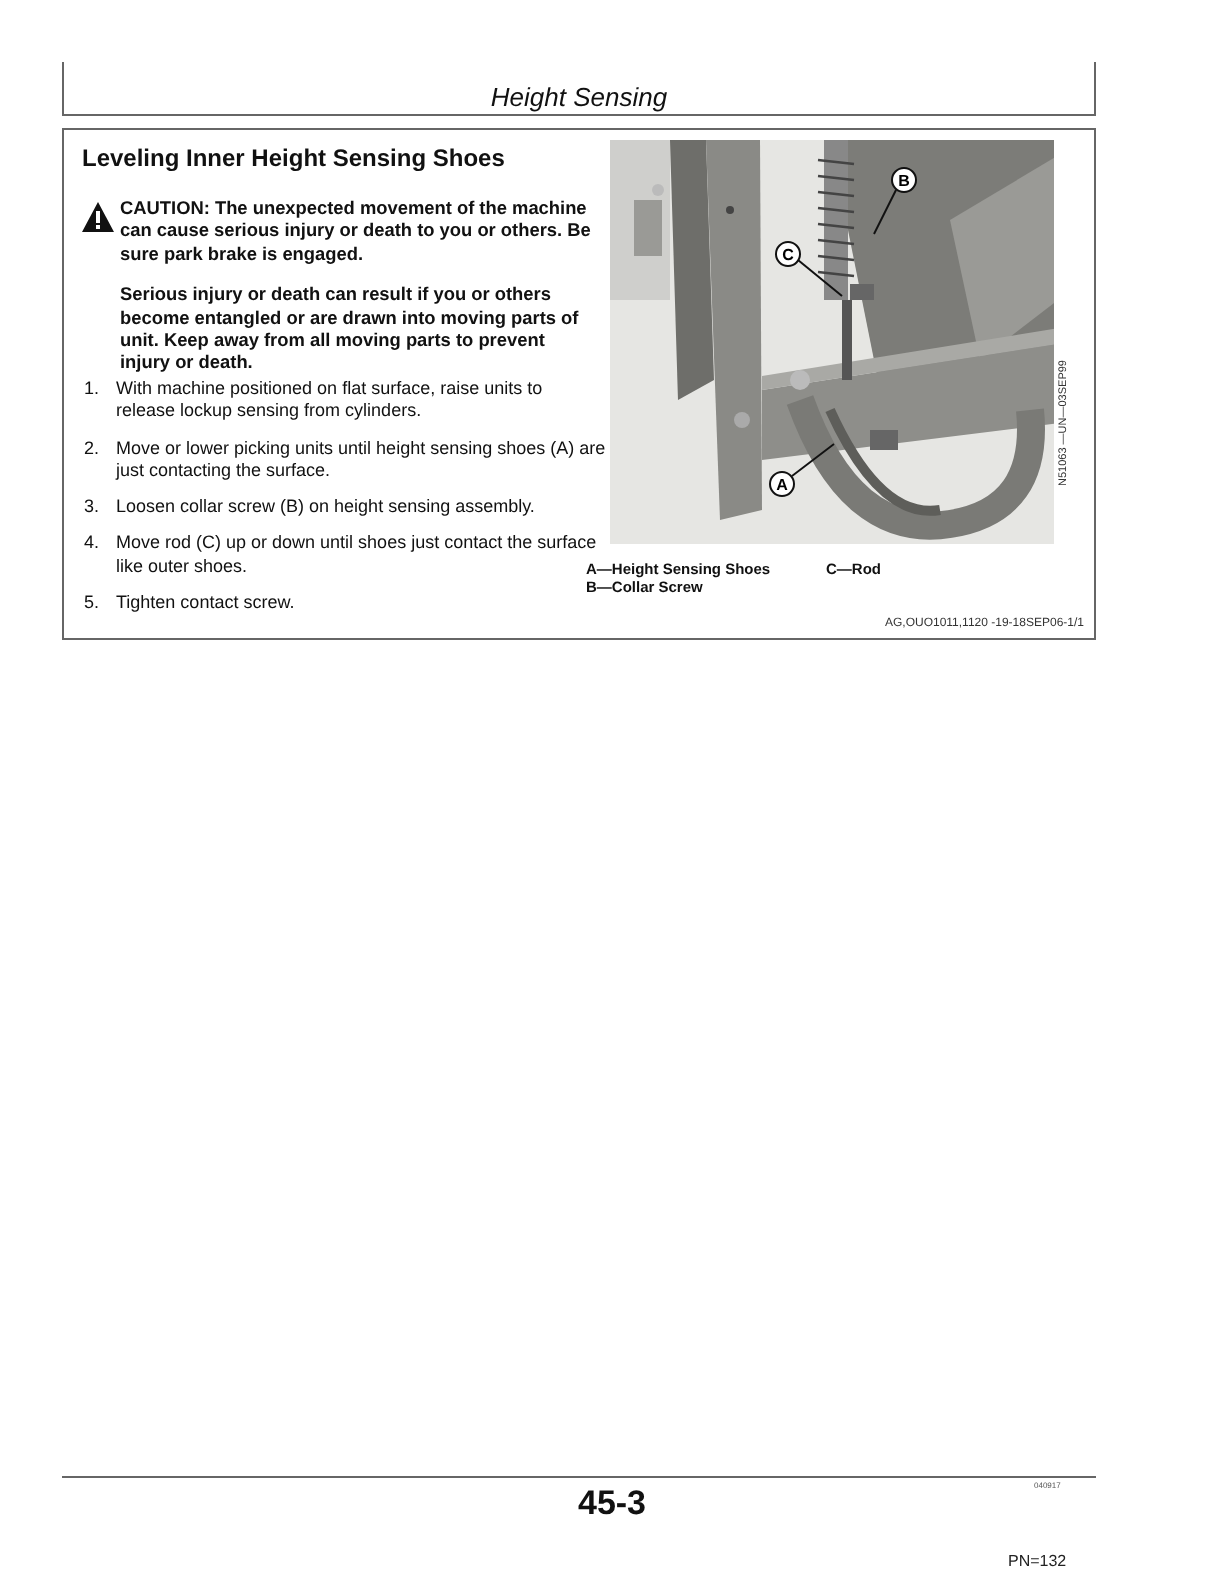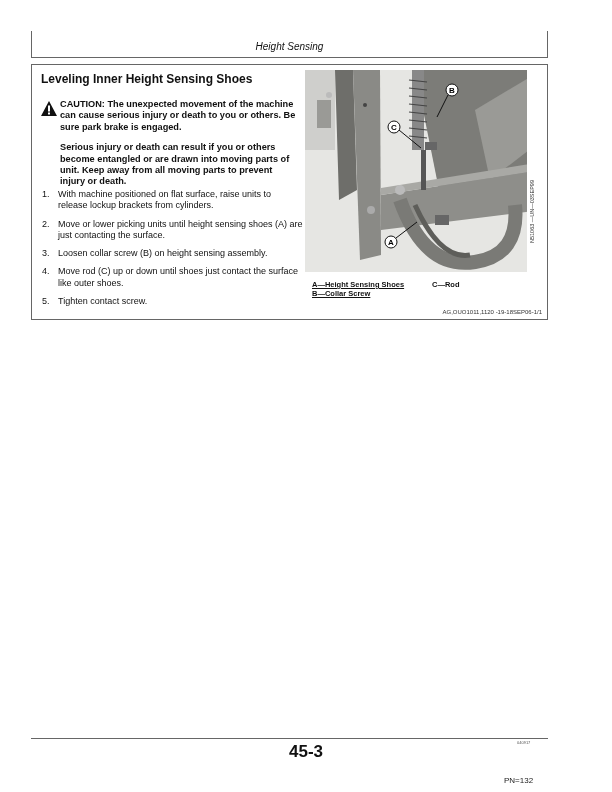--- a/index.html
+++ b/index.html
@@ -1,31 +1,31 @@
 <!DOCTYPE html>
 <html><head>
 <meta charset="utf-8">
 <style>
   html, body { margin:0; padding:0; background:#fff; }
   body { width:612px; height:792px; position:relative; font-family:"Liberation Sans", sans-serif; color:#111; overflow:hidden; }
   .header-box { position:absolute; left:31px; top:31px; width:515px; height:26px; border-left:1px solid #666; border-right:1px solid #666; border-bottom:1px solid #666; }
-  .header-title { position:absolute; left:0; right:0; top:10px; text-align:center; font-size:10px; font-style:italic; }
+  .header-title { position:absolute; left:0; right:0; top:10px; text-align:center; font-size:13px; font-style:italic; }
   .module { position:absolute; left:31px; top:64px; width:517px; height:256px; border:1px solid #666; box-sizing:border-box;padding-left:16px; }
   .module-title { position:absolute; left:9px; top:7px; font-size:12px; font-weight:bold; }
   .caution { position:absolute; left:9px; top:34px; width:255px; }
   .caution-icon { position:absolute; left:0; top:2px; width:16px; height:15px; }
   .caution-text { margin-left:19px; font-size:9.2px; font-weight:bold; line-height:11.4px; }
   .caution-text2 { margin-left:19px; margin-top:9px; font-size:9.2px; font-weight:bold; line-height:11.4px; }
   .steps { position:absolute; left:9px; top:124px; width:262px; margin:0; padding:0; list-style:none; }
   .steps li { position:relative; padding-left:17px; font-size:9px; line-height:11.3px; margin-bottom:7px; }
   .steps .num { position:absolute; left:1px; top:0; }
   .photo { position:absolute; left:273px; top:5px; width:237px; height:202px; background:#d9dad6; overflow:hidden; }
   .photo svg { display:block; }
   .photo-id { position:absolute; left:493px; top:120px; font-size:5.5px; color:#333; transform:rotate(-90deg); transform-origin:left top; white-space:nowrap; }
-  .legend { position:absolute; left:280px; top:215px; font-size:7.5px; font-weight:bold; line-height:9px;text-decoration:underline; }
+  .legend { position:absolute; left:261px; top:215px; font-size:7.5px; font-weight:bold; line-height:9px; }
   .legend .col2 { position:absolute; left:120px; top:0; white-space:nowrap; }
   .legend div { white-space:nowrap; }
   .ref-code { position:absolute; right:5px; bottom:4px; font-size:6px; color:#333; }
   .footer-rule { position:absolute; left:31px; top:738px; width:517px; border-top:1px solid #666; }
   .page-num { position:absolute; left:0; right:0; top:742px; text-align:center; font-size:17px; font-weight:bold; }
   .small-code { position:absolute; left:517px; top:740px; font-size:4px; color:#555; }
   .pn { position:absolute; left:504px; top:748px; font-size:8px; color:#222;margin-top:28px; }
 </style>
 </head>
 <body>
@@ -41,21 +41,21 @@
     <svg class="caution-icon" viewBox="0 0 16 15">
       <polygon points="8,0 16,15 0,15" fill="#111"></polygon>
       <rect x="7" y="4.5" width="2" height="6" fill="#fff"></rect>
       <rect x="7" y="11.5" width="2" height="2" fill="#fff"></rect>
     </svg>
     <div class="caution-text">CAUTION: The unexpected movement of the machine can cause serious injury or death to you or others. Be sure park brake is engaged.</div>
     <div class="caution-text2">Serious injury or death can result if you or others become entangled or are drawn into moving parts of unit. Keep away from all moving parts to prevent injury or death.</div>
   </div>
 
   <ol class="steps">
-    <li><span class="num">1.</span><span>With machine positioned on flat surface, raise units to release lockup brackets from cylinders.</span></li>
+    <li><span class="num">1.</span><span>With machine positioned on flat surface, raise units to release lockup sensing from cylinders.</span></li>
     <li><span class="num">2.</span><span>Move or lower picking units until height sensing shoes (A) are just contacting the surface.</span></li>
     <li><span class="num">3.</span><span>Loosen collar screw (B) on height sensing assembly.</span></li>
     <li><span class="num">4.</span><span>Move rod (C) up or down until shoes just contact the surface like outer shoes.</span></li>
     <li><span class="num">5.</span><span>Tighten contact screw.</span></li>
   </ol>
 
   <div class="photo">
     <svg width="237" height="202" viewBox="0 0 237 202">
       <rect x="0" y="0" width="237" height="202" fill="#e6e6e3"></rect>
 

